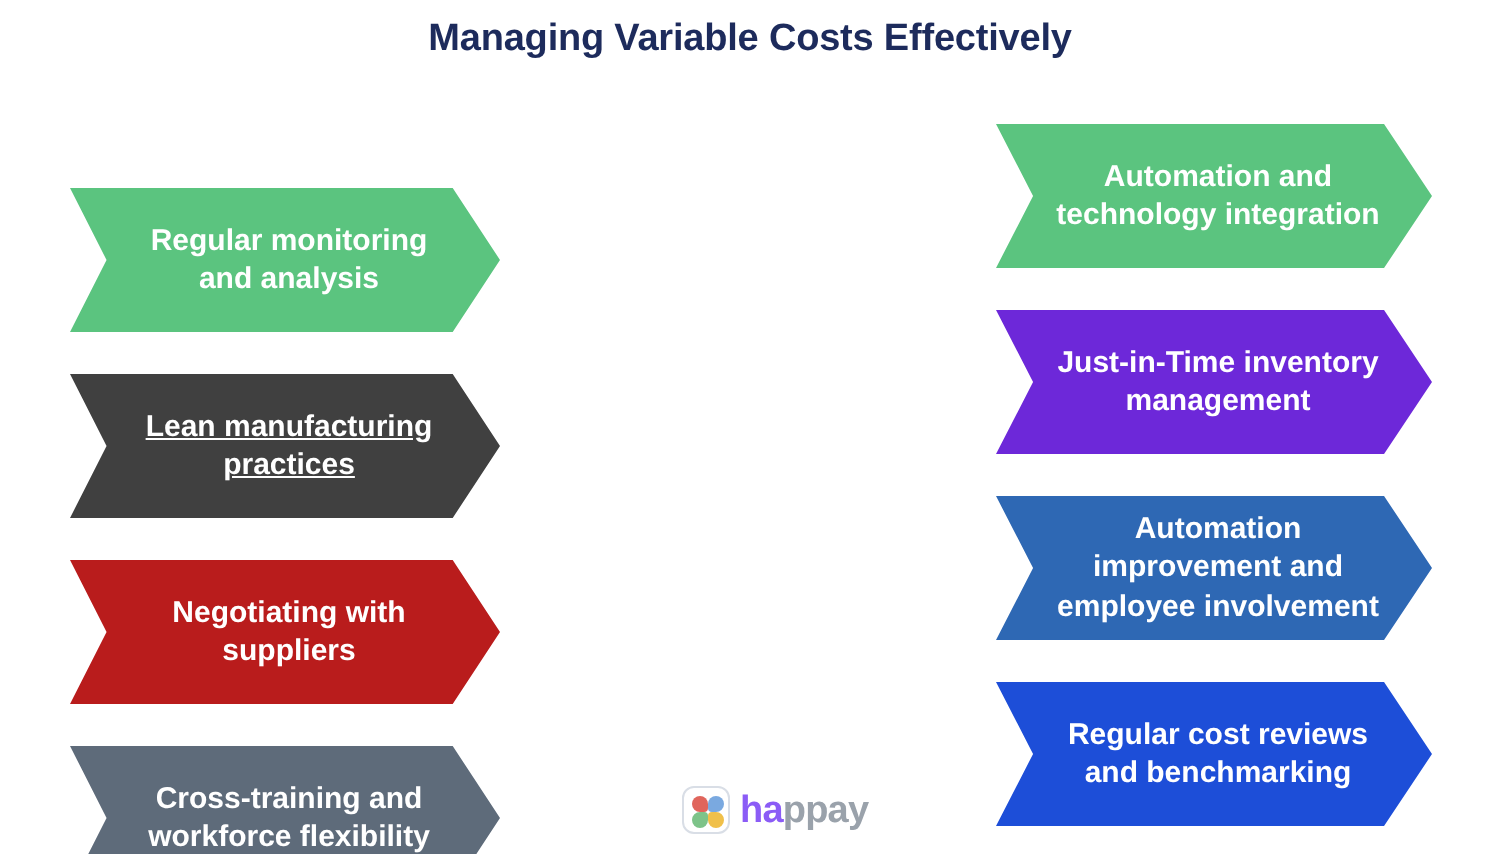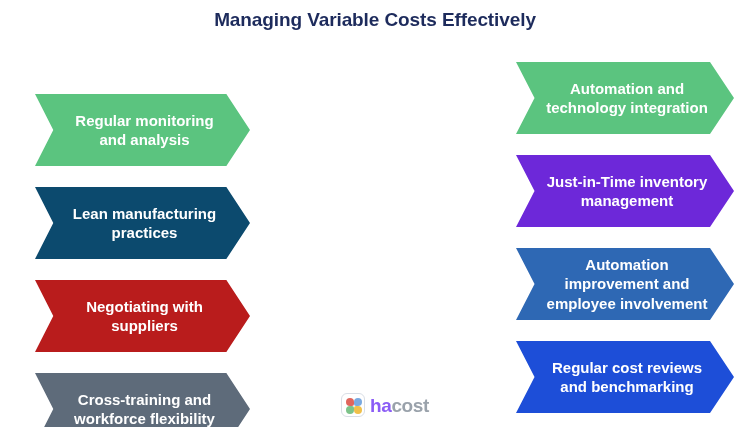--- a/index.html
+++ b/index.html
@@ -45,21 +45,21 @@
     font-size: 15px;
     line-height: 1.28;
     text-align: center;
     padding: 4px 26px 4px 30px;
     -webkit-clip-path: polygon(0% 0%, 89% 0%, 100% 50%, 89% 100%, 0% 100%, 8.5% 50%);
     clip-path: polygon(0% 0%, 89% 0%, 100% 50%, 89% 100%, 0% 100%, 8.5% 50%);
   }
   .chev span { display: block; }
 
   .col-left  { left: 35px;  width: 215px; margin-top: 32px; }
-  .col-right { left: 516px; width: 218px; }
+  .col-right { left: 498px; width: 218px; }
 
   .row1 { top: 62px;  height: 72px; }
   .row2 { top: 155px; height: 72px; }
   .row3 { top: 248px; height: 72px; }
   .row4 { top: 341px; height: 72px; }
 
   
   .center-band {
     position: absolute;
     left: 262px;
@@ -122,21 +122,21 @@
 </head>
 <body style="background: rgb(255, 255, 255);">
 
 <div id="infographic">
 
   <div class="title" style="color: rgb(29, 43, 92);">Managing Variable Costs Effectively</div>
 
   <div class="chev col-left row1" style="background-color: rgb(91, 196, 127);">
     <span>Regular monitoring and analysis</span>
   </div>
-  <div class="chev col-left row2" style="background-color: #0c4a6e;">
+  <div class="chev col-left row2" style="background-color: #404040; text-decoration: underline;">
     <span>Lean manufacturing practices</span>
   </div>
   <div class="chev col-left row3" style="background-color: #b91c1c;">
     <span>Negotiating with suppliers</span>
   </div>
   <div class="chev col-left row4" style="background-color: rgb(94, 107, 122);">
     <span>Cross-training and workforce flexibility</span>
   </div>
 
   <div class="chev col-right row1" style="background-color: rgb(91, 196, 127);">
@@ -153,16 +153,16 @@
   </div>
 
 
   <div class="logo">
     <div class="logo-mark">
       <div class="petal p-tl" style="background-color: rgb(224, 101, 92);"></div>
       <div class="petal p-tr" style="background-color: rgb(122, 169, 224);"></div>
       <div class="petal p-bl" style="background-color: rgb(125, 195, 137);"></div>
       <div class="petal p-br" style="background-color: rgb(240, 192, 74);"></div>
     </div>
-    <div class="logo-word"><span class="w-dark">ha</span><span class="w-light">cost</span></div>
+    <div class="logo-word"><span class="w-dark">ha</span><span class="w-light">ppay</span></div>
   </div>
 
 </div>
 
 </body></html>

